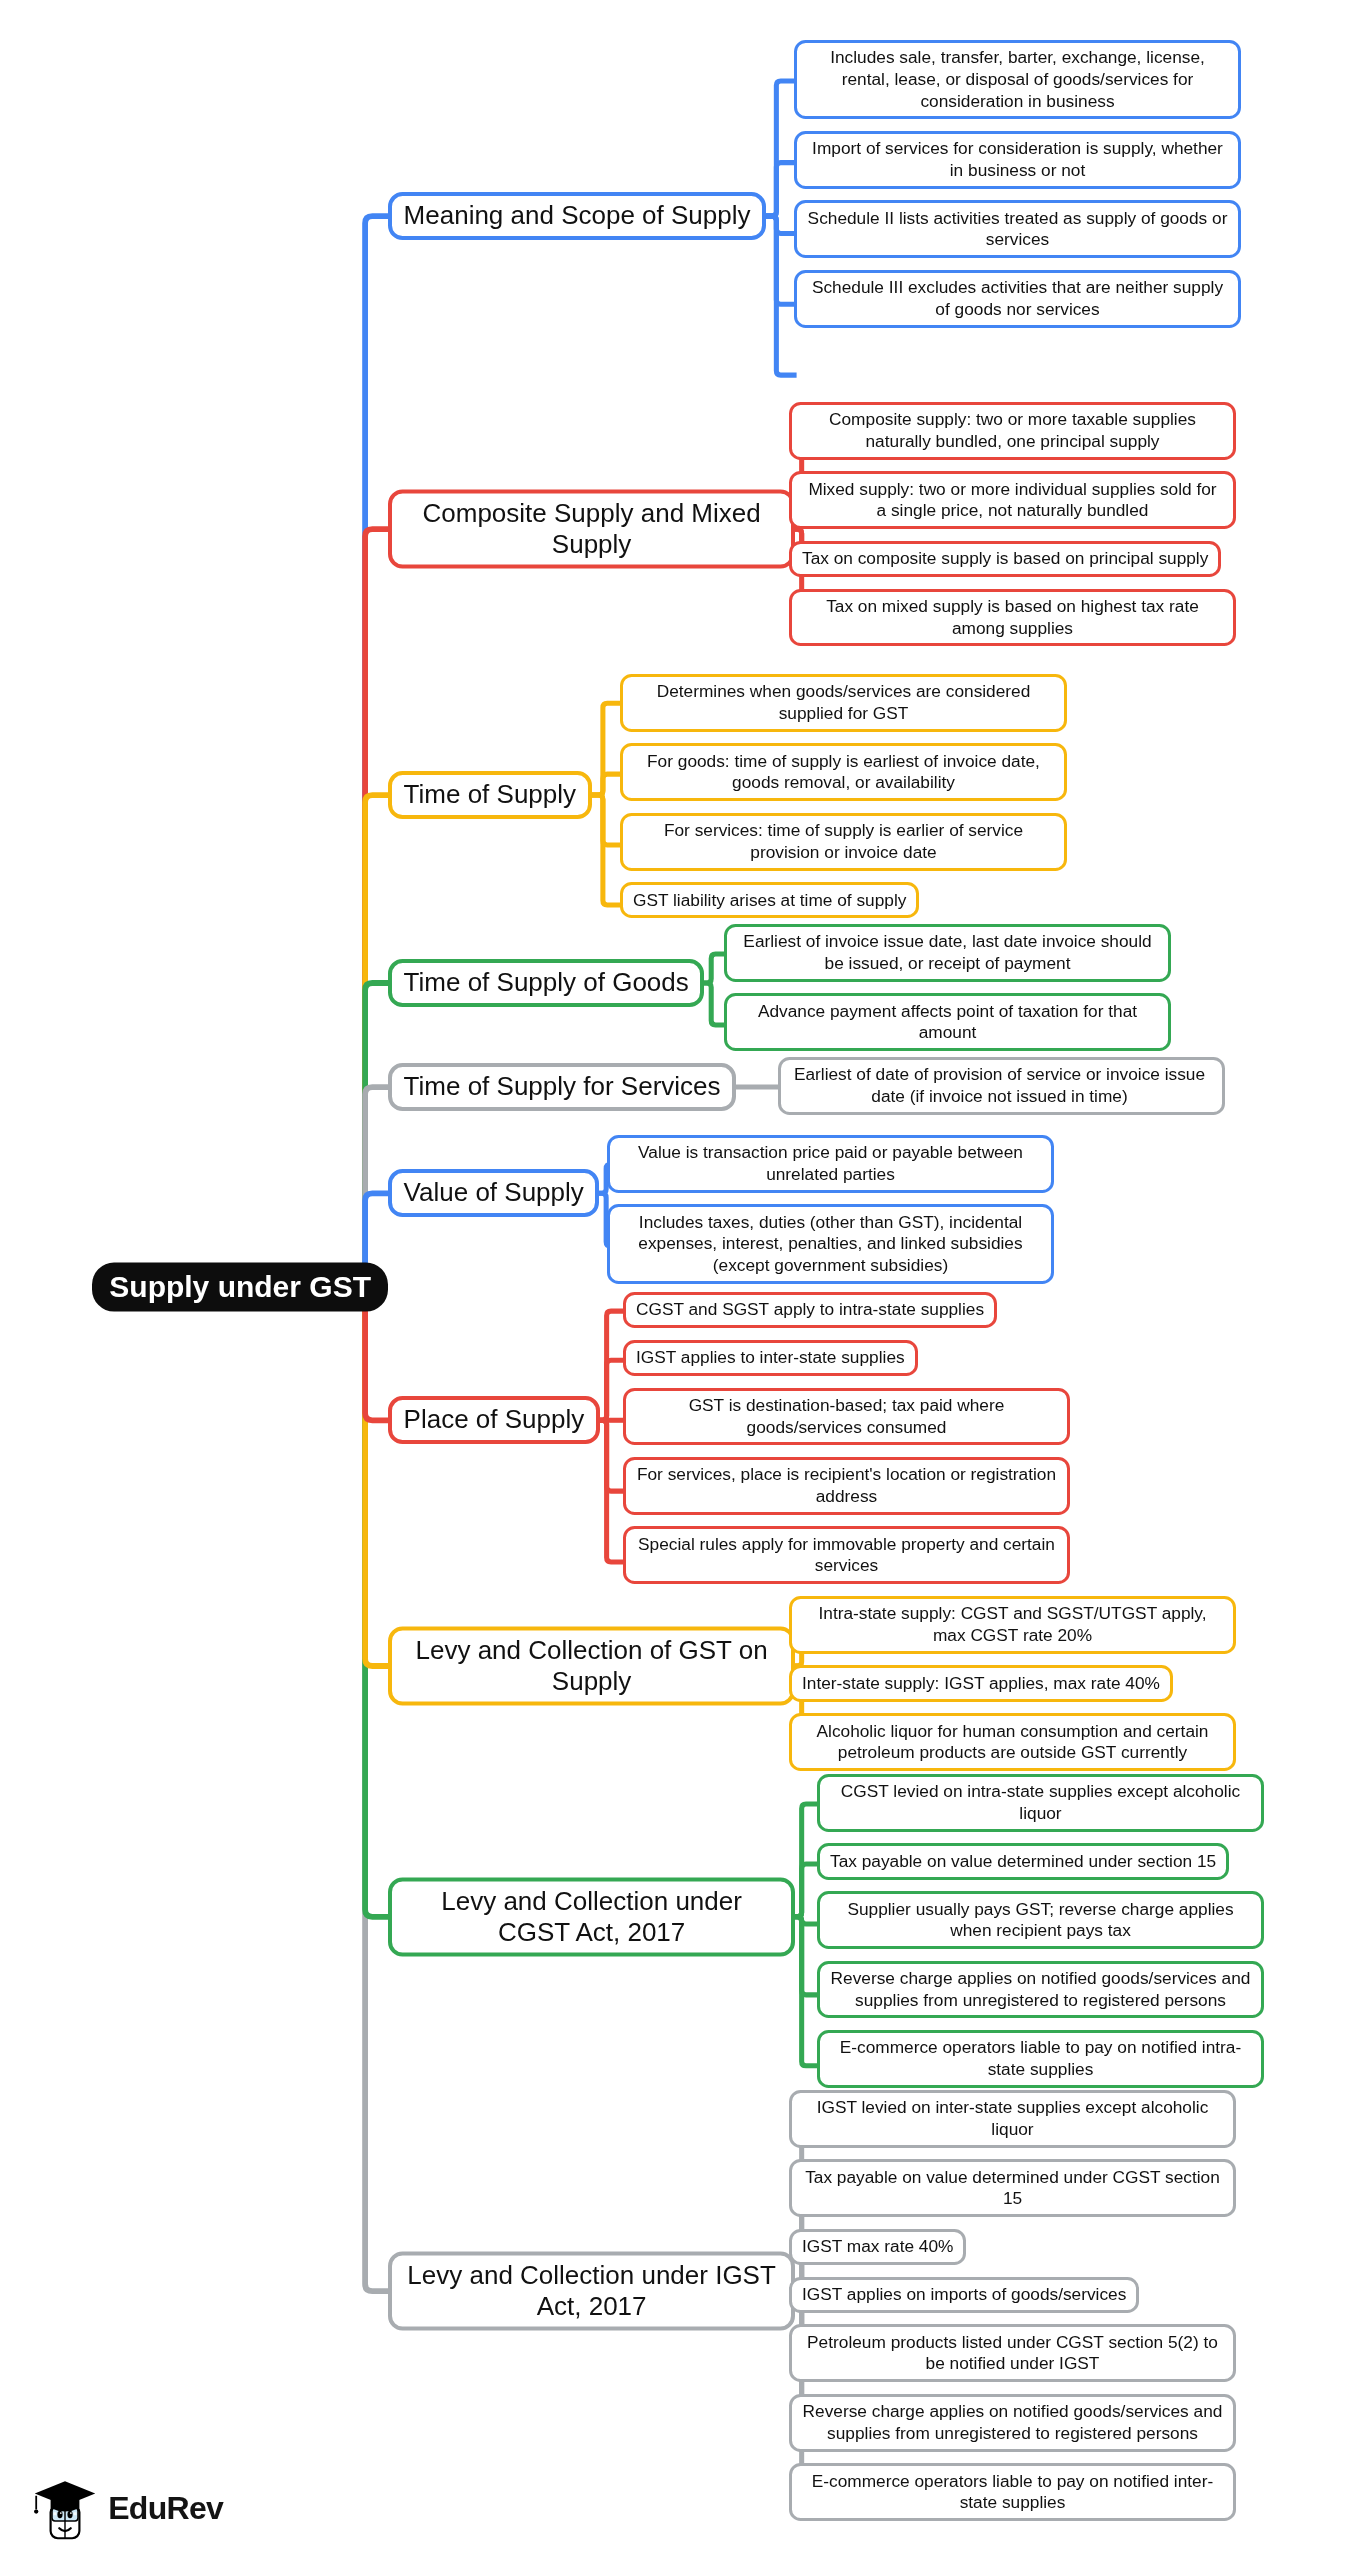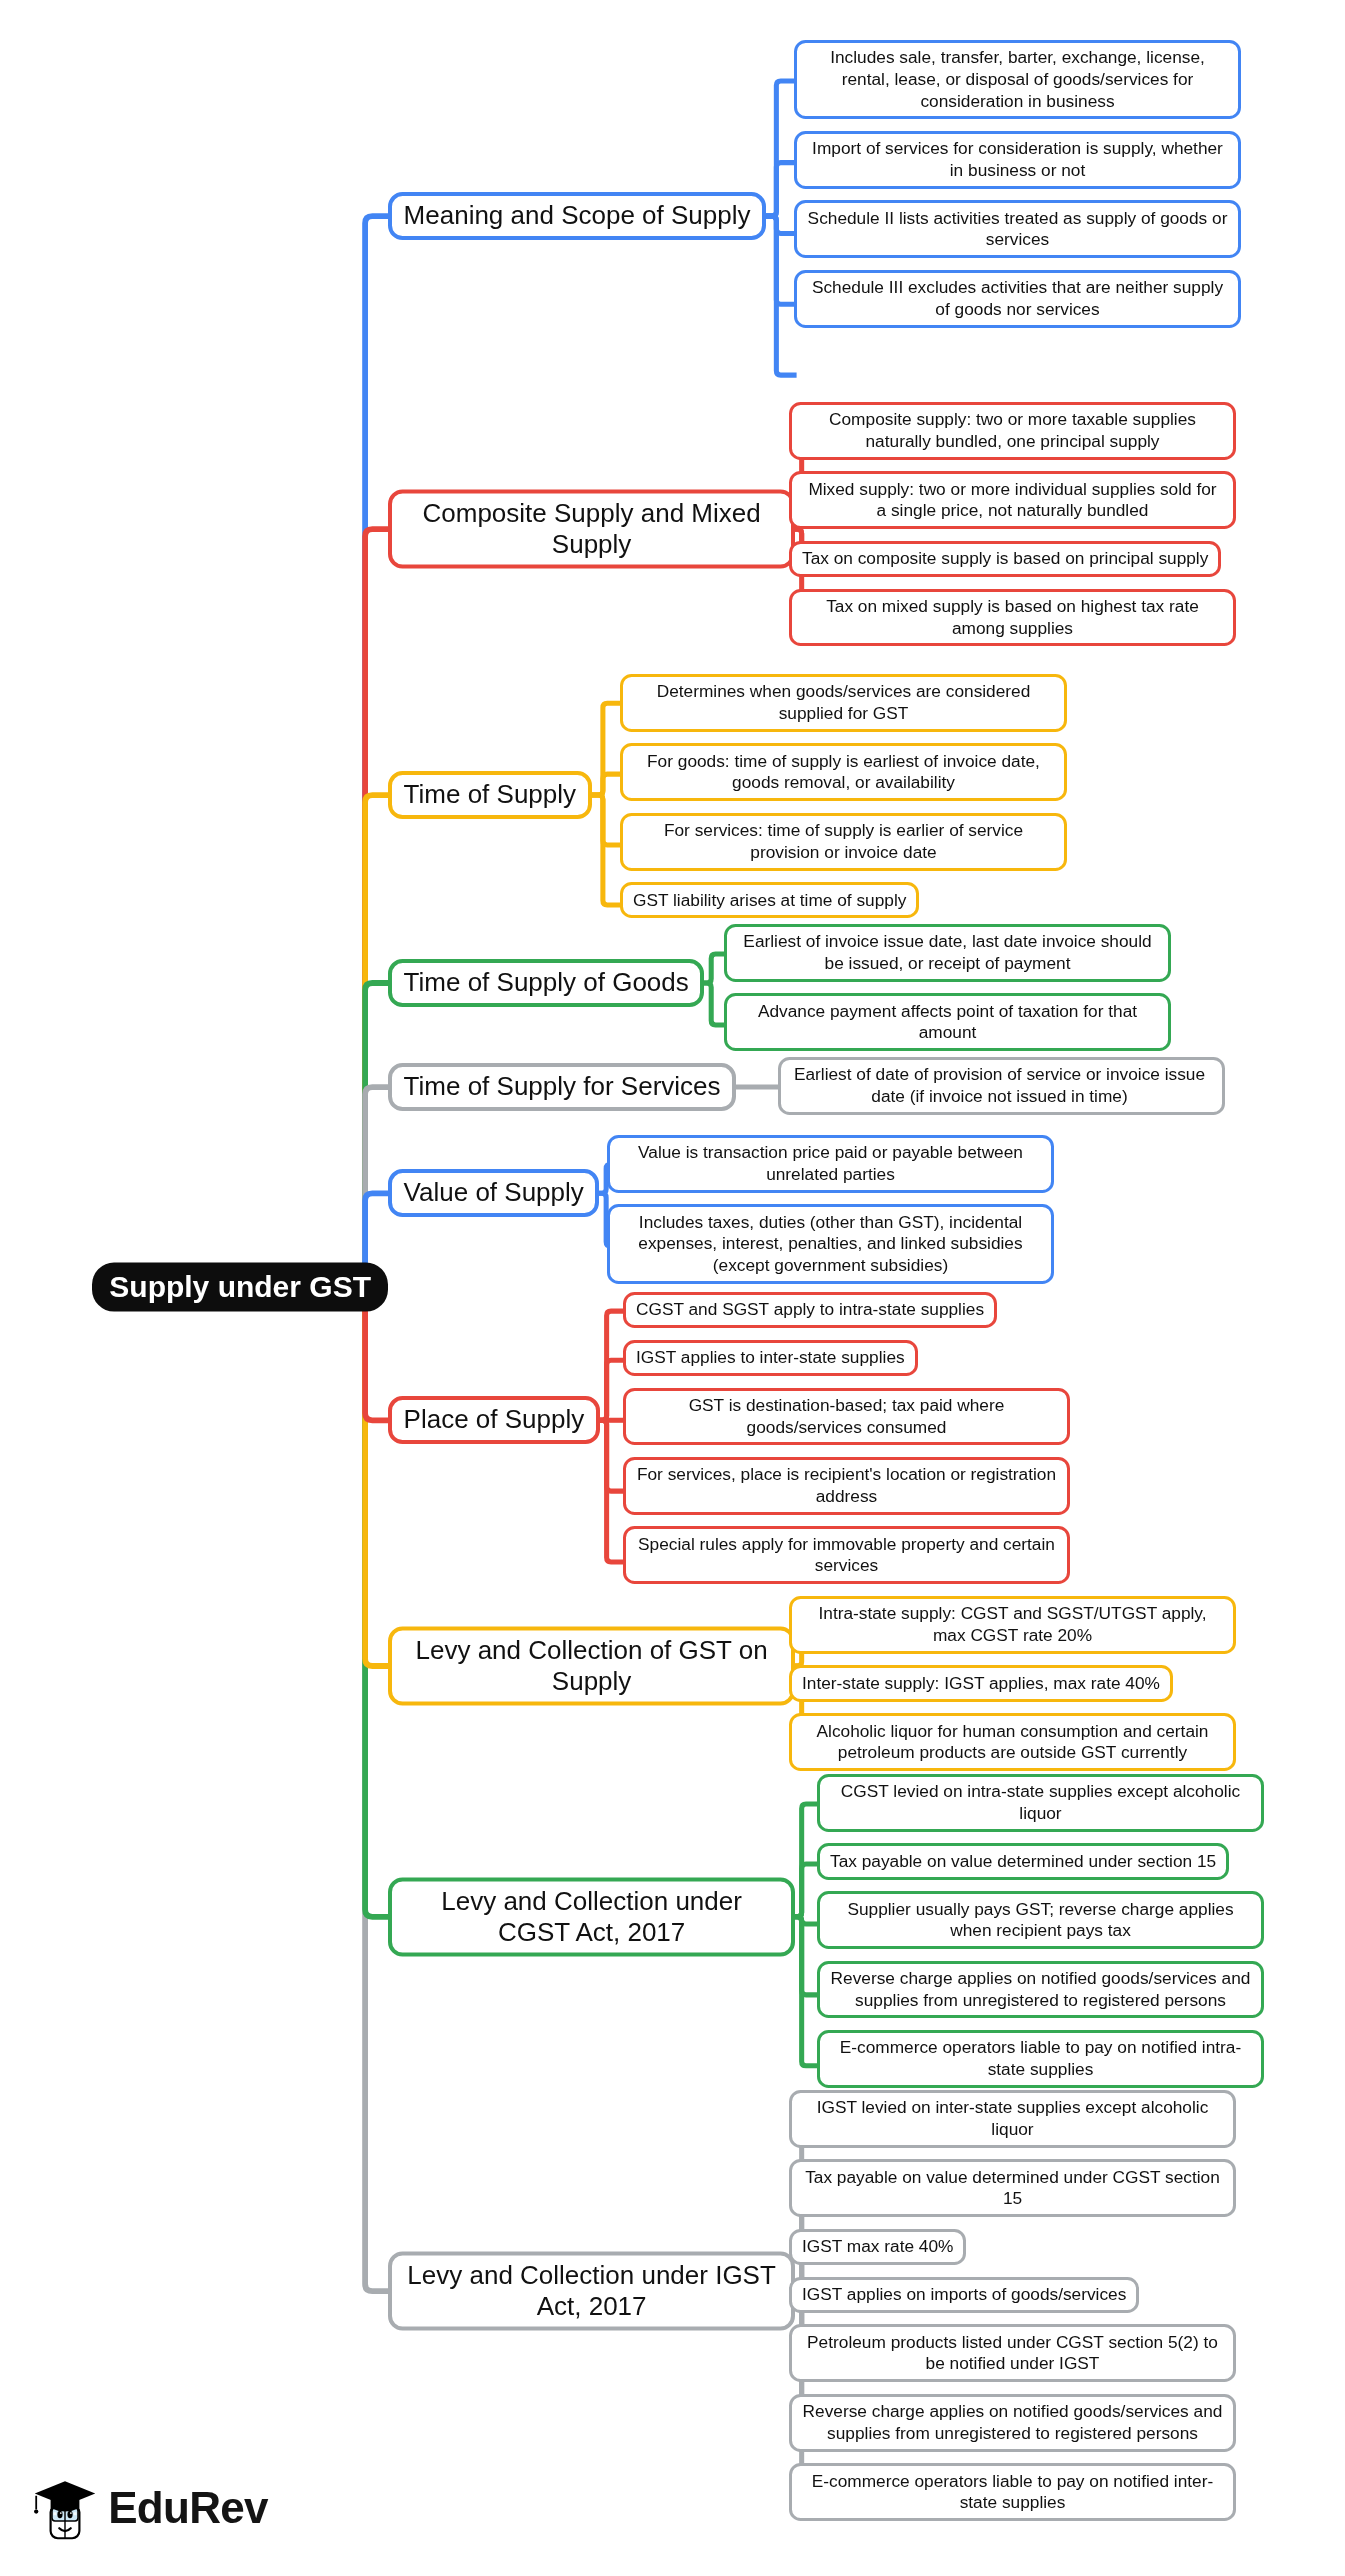--- a/index.html
+++ b/index.html
@@ -22,21 +22,21 @@
   }
   .branch-children{
     position:absolute;display:flex;flex-direction:column;gap:11.6px;align-items:flex-start;z-index:1;
   }
   .child{
     background:#fff;border:3.6px solid #888;border-radius:11.6px;
     font-size:17.3px;line-height:1.25;text-align:center;
     padding:4.3px 10px;max-width:447px;width:max-content;box-sizing:border-box;
   }
   .logo{display:flex;align-items:center;gap:7.2px;}
-  .logo-text{font-size:44px;font-weight:bold;color:#141414;letter-spacing:-0.7px;}
+  .logo-text{font-size:32px;font-weight:bold;color:#141414;letter-spacing:-0.7px;}
 </style>
 </head>
 <body>
 
 <div id="canvas">
   <svg id="wires" width="1346" height="2576" viewBox="0 0 1862 3564">
       <path d="M 519.90625 1781 L 495 1781 Q 505 1781 505 1771 L 505 309 Q 505 299 515 299 L 541 299" stroke="#4285F4" stroke-width="8" fill="none"></path>
       <path d="M 519.90625 1781 L 495 1781 Q 505 1781 505 1791 L 505 3160 Q 505 3170 515 3170 L 541 3170" stroke="#A8ACB0" stroke-width="8" fill="none"></path>
       <path d="M 519.90625 1781 L 495 1781 Q 505 1781 505 1771 L 505 742 Q 505 732 515 732 L 541 732" stroke="#E8463C" stroke-width="8" fill="none"></path>
       <path d="M 519.90625 1781 L 495 1781 Q 505 1781 505 1791 L 505 2642 Q 505 2652 515 2652 L 541 2652" stroke="#34A853" stroke-width="8" fill="none"></path>

